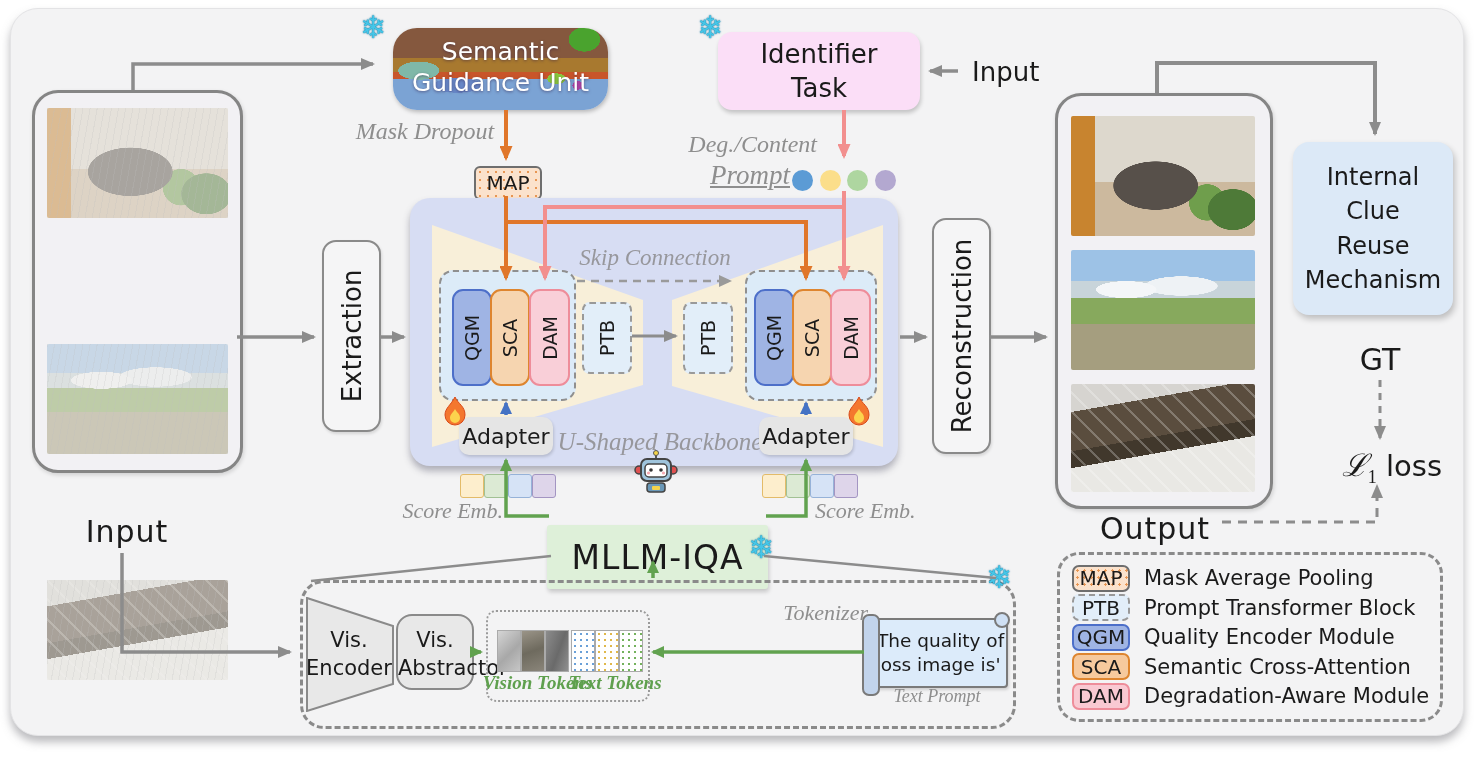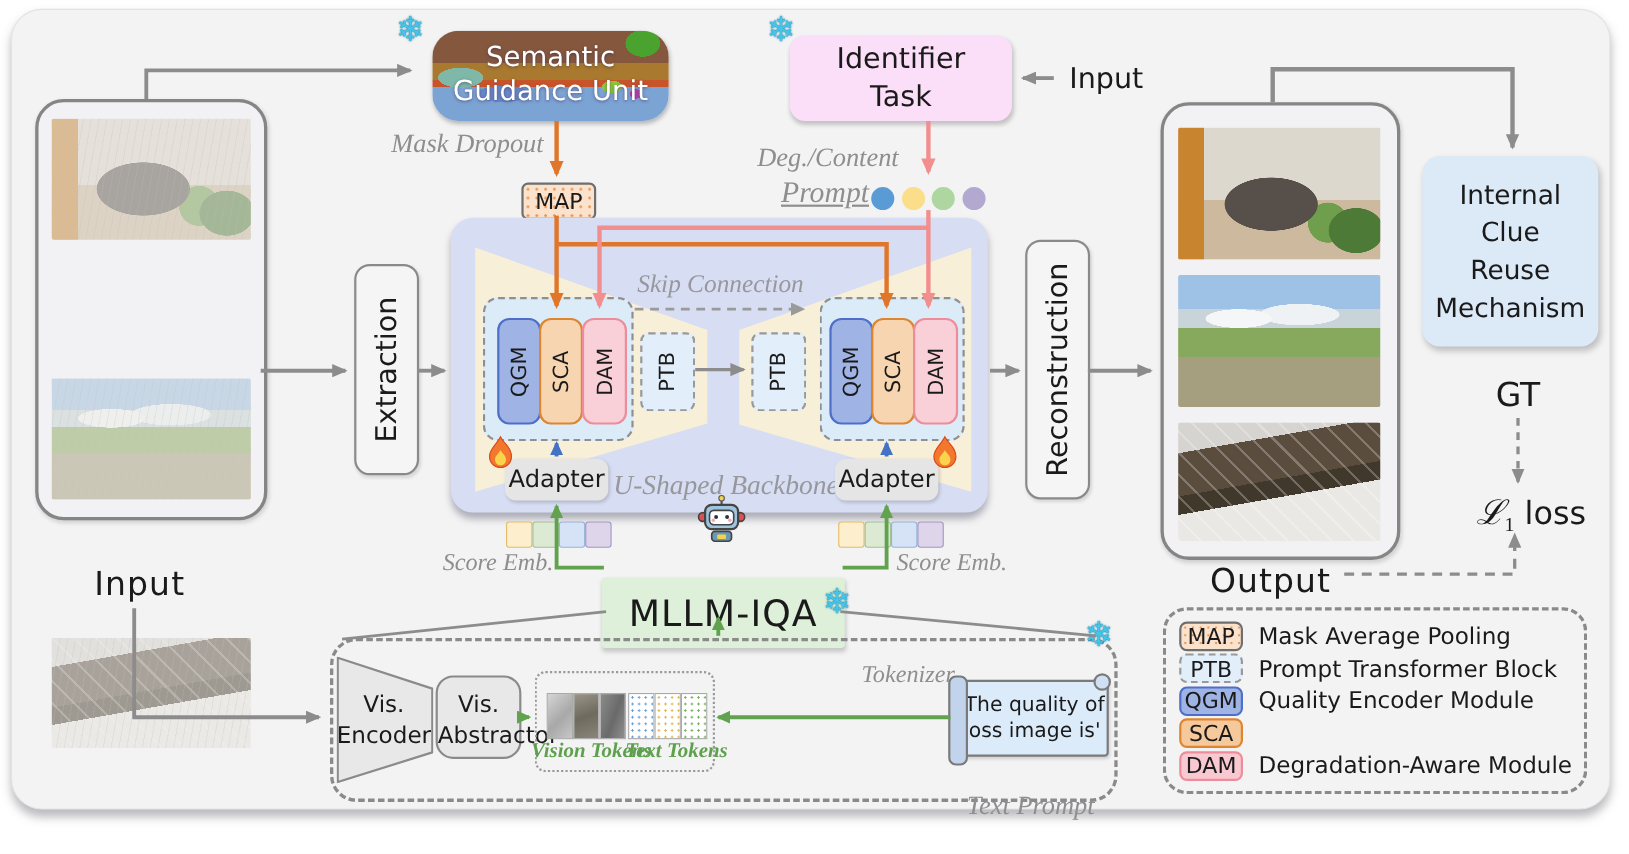--- a/index.html
+++ b/index.html
@@ -259,21 +259,21 @@
   </div>
   <div class="abs serifit" style="left:480px;top:672px;width:115px;text-align:center;font-size:19px;color:#5fa04e;font-weight:bold;">Vision Tokens</div>
   <div class="abs serifit" style="left:560px;top:672px;width:110px;text-align:center;font-size:19px;color:#5fa04e;font-weight:bold;">Text Tokens</div>
   <div class="abs serifit" style="left:740px;top:600px;width:128px;text-align:right;font-size:22px;">Tokenizer</div>
   <div class="abs scroll">
     <span class="scroll-roll"></span>
     <span class="scroll-curl"></span>
     <div>'The quality of</div>
     <div>loss image is'</div>
   </div>
-  <div class="abs serifit" style="left:862px;top:686px;width:150px;text-align:center;font-size:24px;margin-top:34px;">Text Prompt</div>
+  <div class="abs serifit" style="left:862px;top:686px;width:150px;text-align:center;font-size:18px;">Text Prompt</div>
 
   <div class="abs photo-panel" style="left:1055px;top:93px;width:212px;height:410px;">
     <div class="ph img-building" style="left:13px;top:20px;width:184px;height:120px;"></div>
     <div class="ph img-mountain" style="left:13px;top:154px;width:184px;height:120px;"></div>
     <div class="ph img-snowhouse" style="left:13px;top:288px;width:184px;height:108px;"></div>
   </div>
   <div class="abs io-label" style="left:1093px;top:511px;width:124px;">Output</div>
 
   <div class="abs icrm">
     <div>Internal</div>
@@ -294,20 +294,21 @@
     <div class="lrow">
       <span class="chip chip-ptb">PTB</span>
       <span class="llabel">Prompt Transformer Block</span>
     </div>
     <div class="lrow">
       <span class="chip chip-qgm">QGM</span>
       <span class="llabel">Quality Encoder Module</span>
     </div>
     <div class="lrow">
       <span class="chip chip-sca">SCA</span>
+      <span class="llabel">Semantic Cross-Attention</span>
     </div>
     <div class="lrow">
       <span class="chip chip-dam">DAM</span>
       <span class="llabel">Degradation-Aware Module</span>
     </div>
   </div>
 
   <svg class="overlay" width="1481" height="776" viewBox="0 0 1481 776">
     <defs>
       <marker id="m-gray" markerUnits="userSpaceOnUse" markerWidth="14" markerHeight="12" refX="12" refY="6" orient="auto">

